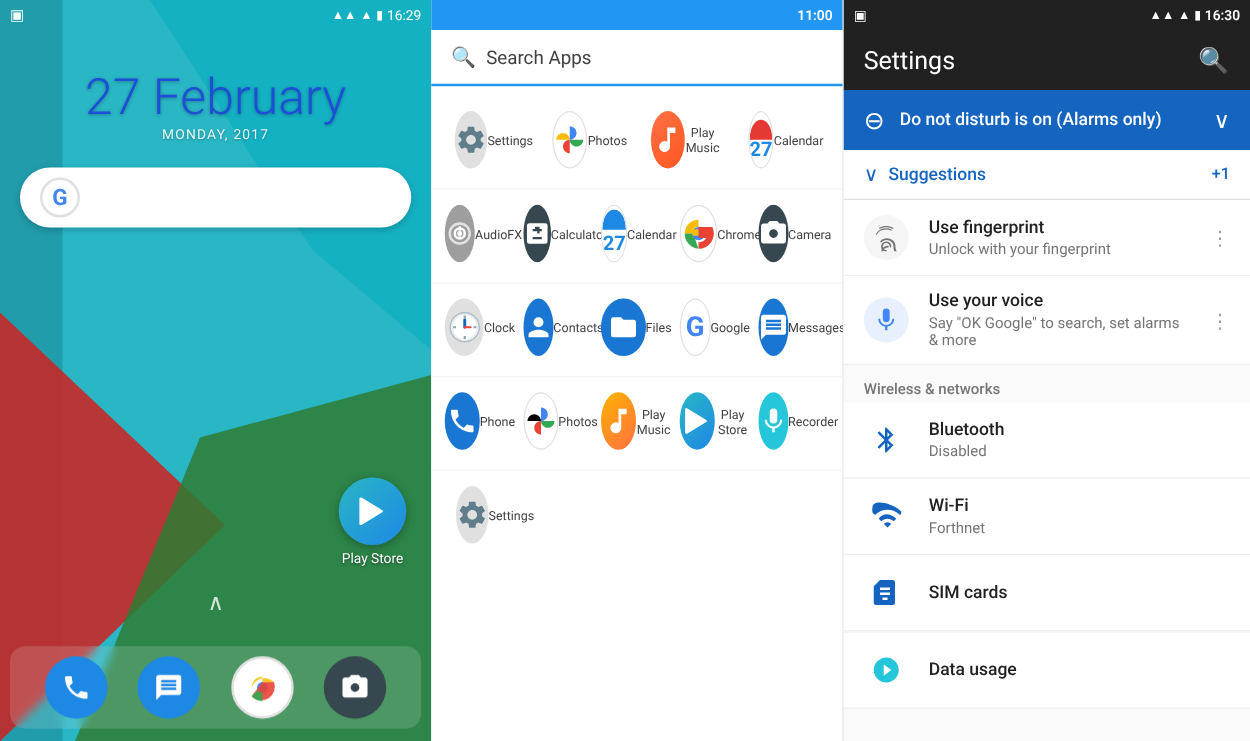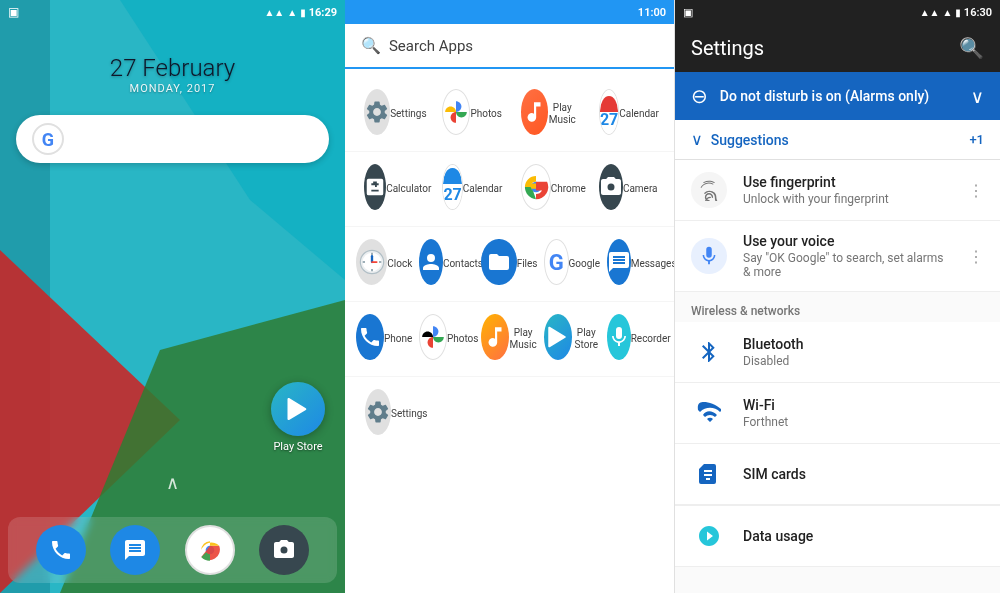--- a/index.html
+++ b/index.html
@@ -41,22 +41,22 @@
       color: white;
       font-weight: 500;
     }
     .home-date-area {
       position: relative;
       z-index: 10;
       text-align: center;
       padding-top: 30px;
     }
     .home-date {
-      font-size: 24px;
-      color: #0f172a;
+      font-size: 40px;
+      color: #1d4ed8;
       font-weight: 300;
       text-shadow: 0 1px 3px rgba(0,0,0,0.3);
     }
     .home-day {
       font-size: 11px;
       color: rgba(255,255,255,0.9);
       letter-spacing: 1px;
       text-shadow: 0 1px 2px rgba(0,0,0,0.3);
     }
     .google-search {
@@ -383,21 +383,21 @@
   </svg>
 
   <div class="home-status-bar" style="position:relative;z-index:10;">
     <div class="home-status-left">
       <span style="color:white;font-size:12px;">▣</span>
     </div>
     <div class="home-status-right">
       <span style="font-size:10px;color:white;">▲▲</span>
       <span style="font-size:10px;color:white;">▲</span>
       <span style="font-size:10px;color:white;">▮</span>
-      <span style="font-size:11px;color:white;font-weight:700;">16:29</span>
+      <span style="font-size:11px;color:white;font-weight:400;">16:29</span>
     </div>
   </div>
 
   <div class="home-date-area">
     <div class="home-date">27 February</div>
     <div class="home-day">MONDAY, 2017</div>
   </div>
 
   <div class="google-search">
     <div class="google-g">
@@ -492,20 +492,30 @@
             <div style="background:#e53935;width:100%;height:35%;display:flex;align-items:center;justify-content:center;font-size:8px;color:white;font-weight:bold;border-radius:50% 50% 0 0 / 100% 100% 0 0;"></div>
             <div style="font-size:16px;color:#1e88e5;font-weight:bold;line-height:1;">27</div>
           </div>
         </div>
         <div class="drawer-app-label">Calendar</div>
       </div>
     </div>
 
     <div class="drawer-row">
       <div class="drawer-app">
+        <div class="drawer-app-icon" style="background:#9e9e9e;">
+          <svg width="24" height="24" viewBox="0 0 24 24">
+              <path fill="white" d="M12 3a9 9 0 1 0 0 18A9 9 0 0 0 12 3zm0 16a7 7 0 1 1 0-14 7 7 0 0 1 0 14zm-1-5h2v2h-2zm0-8h2v6h-2z" opacity="0.7"></path>
+          <circle cx="12" cy="12" r="4" fill="none" stroke="white" stroke-width="2"></circle>
+          <circle cx="12" cy="12" r="2" fill="white"></circle>
+            </svg>
+        </div>
+        <div class="drawer-app-label">AudioFX</div>
+      </div>
+      <div class="drawer-app">
         <div class="drawer-app-icon" style="background:#37474f;">
           <svg width="22" height="22" viewBox="0 0 24 24">
               <path fill="white" d="M19 3H5a2 2 0 0 0-2 2v14a2 2 0 0 0 2 2h14a2 2 0 0 0 2-2V5a2 2 0 0 0-2-2zm-7 3h2v2h2v2h-2v2h-2v-2H8V8h2V6zM8 17v-2h8v2H8z"></path>
             </svg>
         </div>
         <div class="drawer-app-label">Calculator</div>
       </div>
       <div class="drawer-app">
         <div class="drawer-app-icon" style="background:white;border:1px solid #e0e0e0;">
           <div style="width:100%;height:100%;border-radius:50%;background:white;display:flex;flex-direction:column;align-items:center;justify-content:center;overflow:hidden;">

